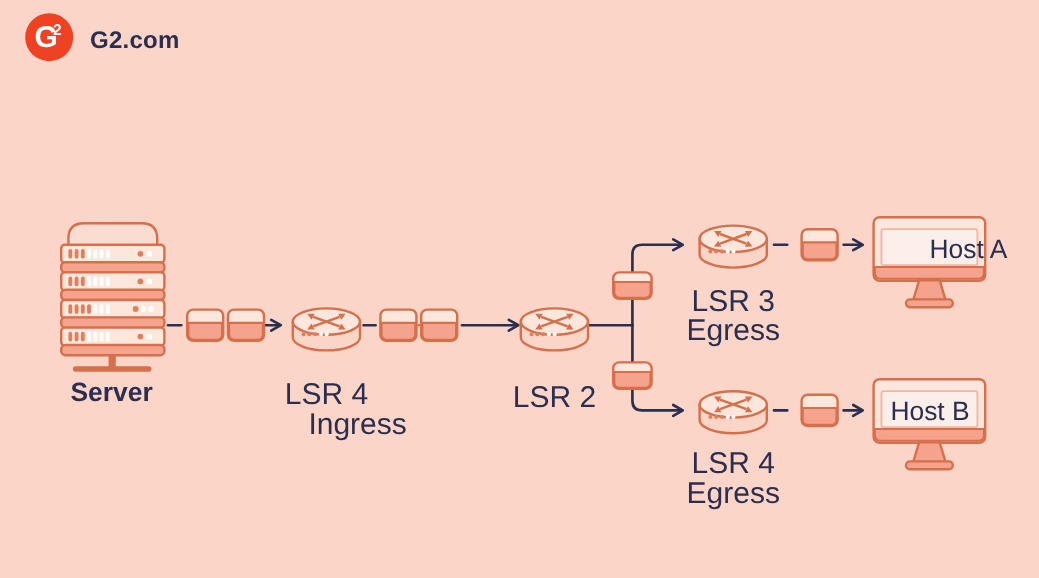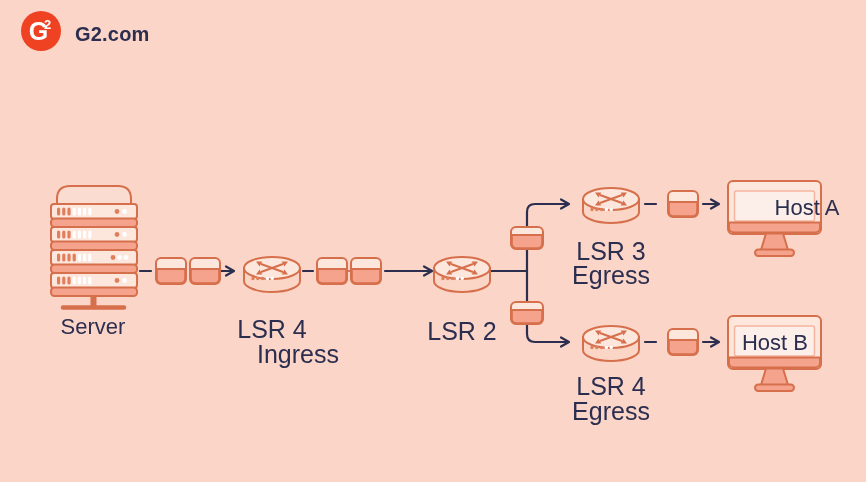--- a/index.html
+++ b/index.html
@@ -199,21 +199,21 @@
     <use href="#monitor" x="728" y="316"></use>
   </svg>
 
   <div class="logo">
     <span class="g">G</span>
     <span class="two">2</span>
   </div>
   <div class="brand">G2.com</div>
 
 
-  <div class="hlabel" style="left:93px;top:314px;">Server</div>
+  <div class="hlabel" style="left:93px;top:314px;font-weight:bold;">Server</div>
   <div class="nlabel" style="left:272px;top:315px;">LSR 4</div>
   <div class="nlabel" style="left:274px;top:340px;margin-left:24px;">Ingress</div>
   <div class="nlabel" style="left:462px;top:317px;">LSR 2</div>
   <div class="nlabel" style="left:611px;top:237px;">LSR 3</div>
   <div class="nlabel" style="left:611px;top:261px;">Egress</div>
   <div class="nlabel" style="left:611px;top:372px;">LSR 4</div>
   <div class="nlabel" style="left:611px;top:397px;">Egress</div>
   <div class="hlabel" style="left:775px;top:195px;margin-left:32px;">Host A</div>
   <div class="hlabel" style="left:775px;top:330px;">Host B</div>
 </div>

